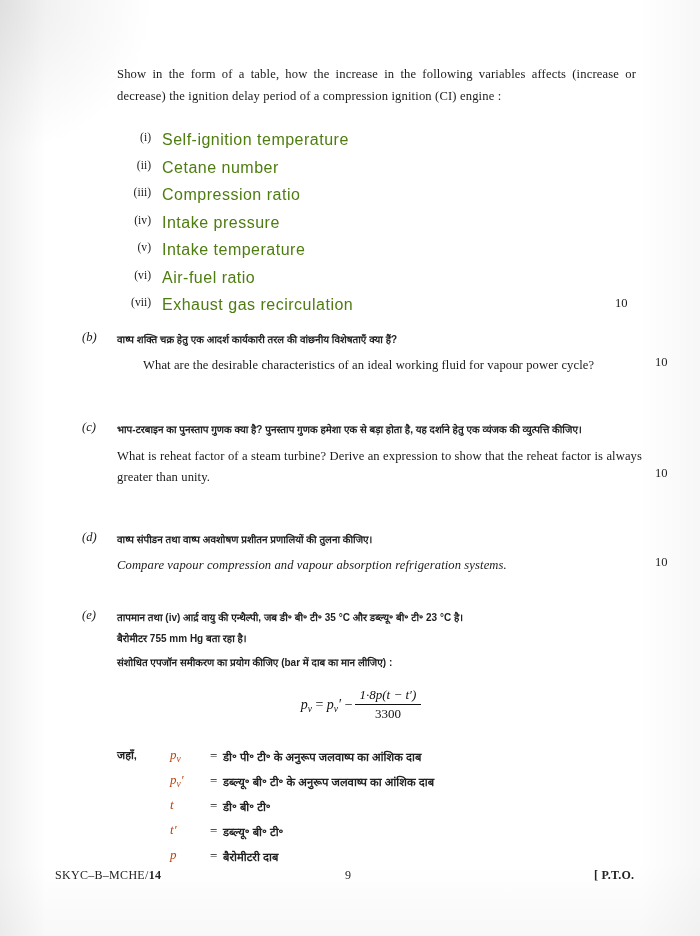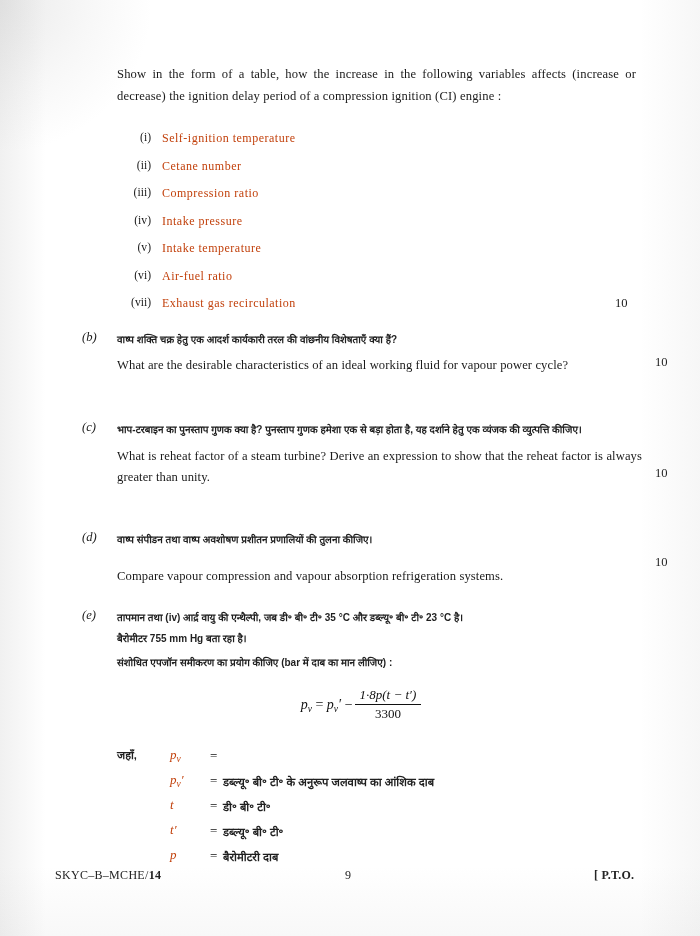--- a/index.html
+++ b/index.html
@@ -93,24 +93,24 @@
     left: 0;
     width: 34px;
     text-align: right;
     font-size: 11.6px;
     font-family: "Liberation Serif", "DejaVu Serif", serif;
     color: #1a1a1a;
   }
   .roman-text {
     position: absolute;
     left: 45px;
-    font-size: 12px;
-    font-family: Liberation Serif, serif;
+    font-size: 16px;
+    font-family: Liberation Sans, sans-serif;
     letter-spacing: 0.5px;
-    color: #c2410c;
+    color: #4d7c0f;
   }
   .roman-marks {
     position: absolute;
     left: 498px;
     font-size: 12.6px;
     font-family: "Liberation Serif", "DejaVu Serif", serif;
     color: #1a1a1a;
   }
 
   
@@ -343,39 +343,39 @@
       <span class="roman-text">Exhaust gas recirculation</span>
       <span class="roman-marks">10</span>
     </div>
 
   </div>
 
   <div class="q" style="top:330px;">
     <span class="q-label">(b)</span>
     <div class="q-body">
       <div class="q-hi">वाष्प शक्ति चक्र हेतु एक आदर्श कार्यकारी तरल की वांछनीय विशेषताएँ क्या हैं?</div>
-      <div class="q-en" style="margin-top:4px;">What are the desirable characteristics of an ideal working fluid for vapour power cycle?</div>
+      <div class="q-en" style="margin-top:4px;margin-left:26px;">What are the desirable characteristics of an ideal working fluid for vapour power cycle?</div>
       <span class="marks" style="left:538px; top:25px;">10</span>
     </div>
   </div>
 
   <div class="q" style="top:420px;">
     <span class="q-label">(c)</span>
     <div class="q-body">
       <div class="q-hi">भाप-टरबाइन का पुनस्ताप गुणक क्या है? पुनस्ताप गुणक हमेशा एक से बड़ा होता है, यह दर्शाने हेतु एक व्यंजक की व्युत्पत्ति कीजिए।</div>
       <div class="q-en" style="margin-top:5px;">What is reheat factor of a steam turbine? Derive an expression to show that the reheat factor is always greater than unity.</div>
       <span class="marks" style="left:538px; top:46px;">10</span>
     </div>
   </div>
 
   <div class="q" style="top:530px;">
     <span class="q-label">(d)</span>
     <div class="q-body">
       <div class="q-hi">वाष्प संपीडन तथा वाष्प अवशोषण प्रशीतन प्रणालियों की तुलना कीजिए।</div>
-      <div class="q-en nojust" style="margin-top:15px;">Compare vapour compression and vapour absorption refrigeration systems.</div>
+      <div class="q-en nojust" style="margin-top:4px;font-style:italic;">Compare vapour compression and vapour absorption refrigeration systems.</div>
       <span class="marks" style="left:538px; top:25px;">10</span>
     </div>
   </div>
 
   <div class="q" style="top:608px;">
     <span class="q-label">(e)</span>
     <div class="q-body" style="width:545px;">
       <div class="q-hi">तापमान तथा (iv) आर्द्र वायु की एन्थैल्पी, जब डी॰ बी॰ टी॰ 35 °C और डब्ल्यू॰ बी॰ टी॰ 23 °C है।</div>
       <div class="q-hi">बैरोमीटर 755 mm Hg बता रहा है।</div>
       <div class="q-hi" style="margin-top:4px;">संशोधित एपजॉन समीकरण का प्रयोग कीजिए (bar में दाब का मान लीजिए) :</div>
@@ -390,20 +390,21 @@
       <span>−</span><span class="frac"><span class="num var">1·8p(t − t′)</span><span class="den">3300</span></span>
     </span>
   </div>
 
   <div class="defs">
     <span class="defs-intro">जहाँ,</span>
 
     <div class="def-row">
       <span class="def-sym"><span>p</span><span class="sub">v</span><span class="prime"></span></span>
       <span class="def-eq">=</span>
+      <span class="def-txt">डी॰ पी॰ टी॰ के अनुरूप जलवाष्प का आंशिक दाब</span>
     </div>
 
     <div class="def-row">
       <span class="def-sym"><span>p</span><span class="sub">v</span><span class="prime">′</span></span>
       <span class="def-eq">=</span>
       <span class="def-txt">डब्ल्यू॰ बी॰ टी॰ के अनुरूप जलवाष्प का आंशिक दाब</span>
     </div>
 
     <div class="def-row">
       <span class="def-sym"><span>t</span><span class="sub"></span><span class="prime"></span></span>

